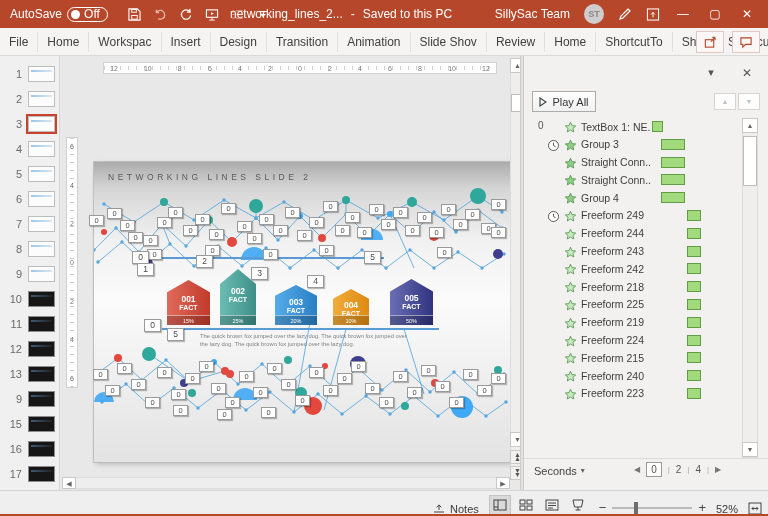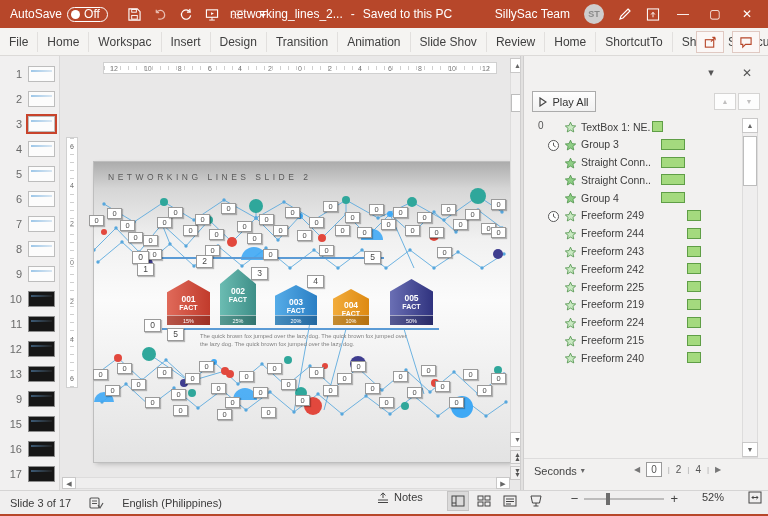--- a/index.html
+++ b/index.html
@@ -80,21 +80,21 @@
   #pane-scroll{position:absolute;left:218px;top:62px;width:16px;height:340px;background:#EFEEEE;border:1px solid #DDDCDC;}
   #pane-footer{position:absolute;left:0;top:402px;width:244px;height:24px;border-top:1px solid #DDDCDC;display:flex;align-items:center;font-size:11px;color:#444;}
   #seconds{margin-left:10px;display:flex;gap:4px;align-items:center;}
   #timeline{position:absolute;left:110px;top:3px;display:flex;align-items:center;gap:6px;font-size:10px;color:#555;}
   #timeline .tl0{border:1px solid #9a9a9a;background:#fff;padding:0 4px;line-height:13px;}
   .tl-dash{color:#aaa;font-size:8px;}
 
   
   #statusbar{position:absolute;left:0;top:490px;width:768px;height:24px;background:#F0EFEF;border-top:1px solid #D5D4D4;font-size:11px;color:#3b3b3b;}
   #statusbar .sleft{position:absolute;left:10px;top:0;height:24px;display:flex;align-items:center;gap:18px;}
-  #statusbar .sright{position:absolute;right:6px;top:0;height:24px;display:flex;align-items:flex-start;gap:24px;}
+  #statusbar .sright{position:absolute;right:6px;top:0;height:24px;display:flex;align-items:flex-end;gap:10px;}
   .viewbtns{display:flex;gap:4px;align-items:center;}
   .vbtn{width:22px;height:20px;display:flex;align-items:center;justify-content:center;}
   .vbtn.active{background:#DBDADA;border:1px solid #C5C4C4;}
   .zoomer{display:flex;align-items:center;gap:6px;}
   .ztrack{position:relative;width:80px;height:2px;background:#BDBCBC;}
   .zthumb{position:absolute;left:22px;top:-5px;width:4px;height:12px;background:#6d6d6d;}
   #redline{position:absolute;left:0;top:514px;width:768px;height:2px;background:#B7472A;}
   .ic{display:block;}
 </style>
 </head>
@@ -746,20 +746,29 @@
               </svg></span>
             <span class="rlabel">Freeform 242</span>
             <span class="bars">
               <span class="gbar" style="left: 47px; width: 14px; background: rgb(164, 218, 126); border-color: rgb(95, 158, 70);"></span>
             </span>
           </div>
           <div class="arow">
             <span class="ric" style="left: 40px;"><svg width="13" height="13" viewBox="0 0 16 16">
                 <path d="M8 1.5l1.9 4.2 4.5.4-3.4 3 1 4.4L8 11.2 4 13.5l1-4.4-3.4-3 4.5-.4z" fill="#C9E9C2" stroke="#4C9148" stroke-width="1"></path>
               </svg></span>
+            <span class="rlabel">Freeform 218</span>
+            <span class="bars">
+              <span class="gbar" style="left: 47px; width: 14px; background: rgb(164, 218, 126); border-color: rgb(95, 158, 70);"></span>
+            </span>
+          </div>
+          <div class="arow">
+            <span class="ric" style="left: 40px;"><svg width="13" height="13" viewBox="0 0 16 16">
+                <path d="M8 1.5l1.9 4.2 4.5.4-3.4 3 1 4.4L8 11.2 4 13.5l1-4.4-3.4-3 4.5-.4z" fill="#C9E9C2" stroke="#4C9148" stroke-width="1"></path>
+              </svg></span>
             <span class="rlabel">Freeform 225</span>
             <span class="bars">
               <span class="gbar" style="left: 47px; width: 14px; background: rgb(164, 218, 126); border-color: rgb(95, 158, 70);"></span>
             </span>
           </div>
           <div class="arow">
             <span class="ric" style="left: 40px;"><svg width="13" height="13" viewBox="0 0 16 16">
                 <path d="M8 1.5l1.9 4.2 4.5.4-3.4 3 1 4.4L8 11.2 4 13.5l1-4.4-3.4-3 4.5-.4z" fill="#C9E9C2" stroke="#4C9148" stroke-width="1"></path>
               </svg></span>
             <span class="rlabel">Freeform 219</span>
@@ -783,20 +792,29 @@
             <span class="rlabel">Freeform 215</span>
             <span class="bars">
               <span class="gbar" style="left: 47px; width: 14px; background: rgb(164, 218, 126); border-color: rgb(95, 158, 70);"></span>
             </span>
           </div>
           <div class="arow">
             <span class="ric" style="left: 40px;"><svg width="13" height="13" viewBox="0 0 16 16">
                 <path d="M8 1.5l1.9 4.2 4.5.4-3.4 3 1 4.4L8 11.2 4 13.5l1-4.4-3.4-3 4.5-.4z" fill="#C9E9C2" stroke="#4C9148" stroke-width="1"></path>
               </svg></span>
             <span class="rlabel">Freeform 240</span>
+            <span class="bars">
+              <span class="gbar" style="left: 47px; width: 14px; background: rgb(164, 218, 126); border-color: rgb(95, 158, 70);"></span>
+            </span>
+          </div>
+          <div class="arow">
+            <span class="ric" style="left: 40px;"><svg width="13" height="13" viewBox="0 0 16 16">
+                <path d="M8 1.5l1.9 4.2 4.5.4-3.4 3 1 4.4L8 11.2 4 13.5l1-4.4-3.4-3 4.5-.4z" fill="#C9E9C2" stroke="#4C9148" stroke-width="1"></path>
+              </svg></span>
+            <span class="rlabel">Freeform 223</span>
             <span class="bars">
               <span class="gbar" style="left: 47px; width: 14px; background: rgb(164, 218, 126); border-color: rgb(95, 158, 70);"></span>
             </span>
           </div>
           <div class="arow">
             <span class="bars"></span>
           </div>
         </div>
 
       <div id="pane-scroll"></div>
@@ -822,31 +840,20 @@
           <span class="tl-dash">|</span>
           <span>4</span>
           <span class="tl-dash">|</span>
           <span style="font-size:8px;color:#777;">▶</span>
         </div>
       </div>
     </div>
   </div>
 
   <div id="statusbar">
-    <div class="sleft">
-      <span>Slide 3 of 17</span>
-      <span>
-          <svg class="ic" width="15" height="14" viewBox="0 0 15 14">
-            <rect x="1" y="2" width="9" height="10" rx="1" fill="none" stroke="#555" stroke-width="1.1"></rect>
-            <path d="M3 5h5M3 7.5h5" stroke="#555"></path>
-            <path d="M9 9 l2 3 3-5" fill="none" stroke="#555" stroke-width="1.2"></path>
-          </svg>
-        </span>
-      <span>English (Philippines)</span>
-    </div>
     <div class="sright">
       <span style="display:flex;align-items:center;gap:5px;">
         <span>
             <svg class="ic" width="12" height="11" viewBox="0 0 12 11">
               <path d="M6 1 L6 6 M3.6 3.4 L6 .9 8.4 3.4" stroke="#444" fill="none"></path>
               <path d="M1 8h10M1 10.5h10" stroke="#444"></path>
             </svg>
           </span>
         <span>Notes</span>
       </span>

